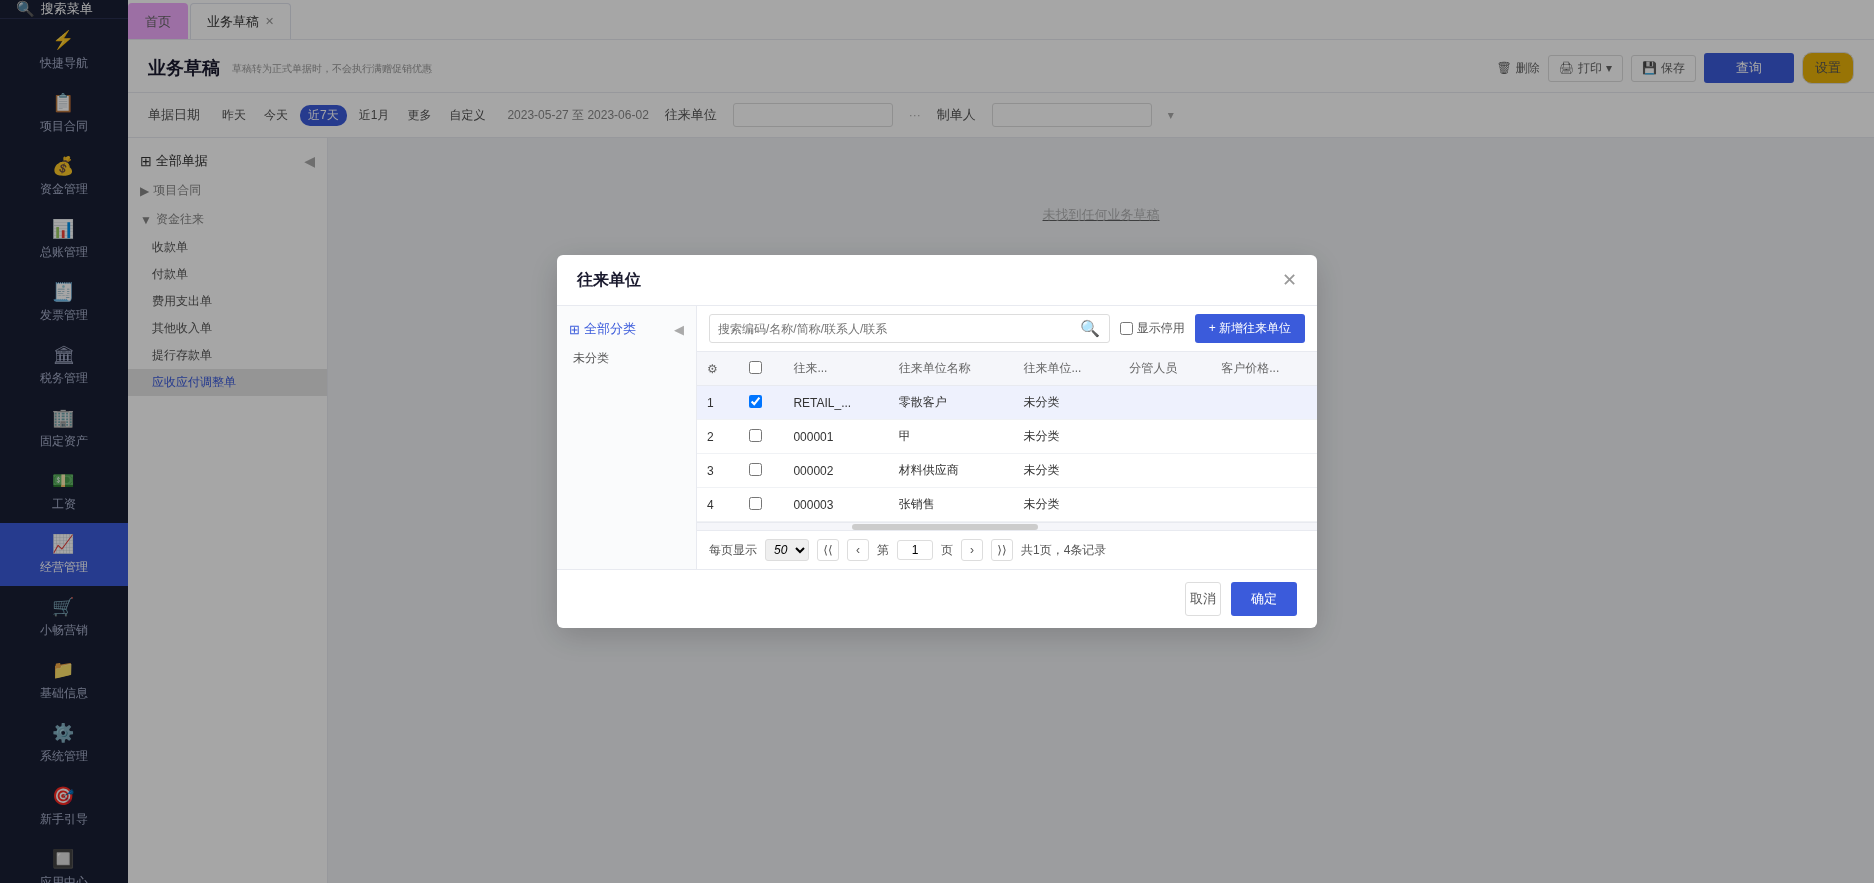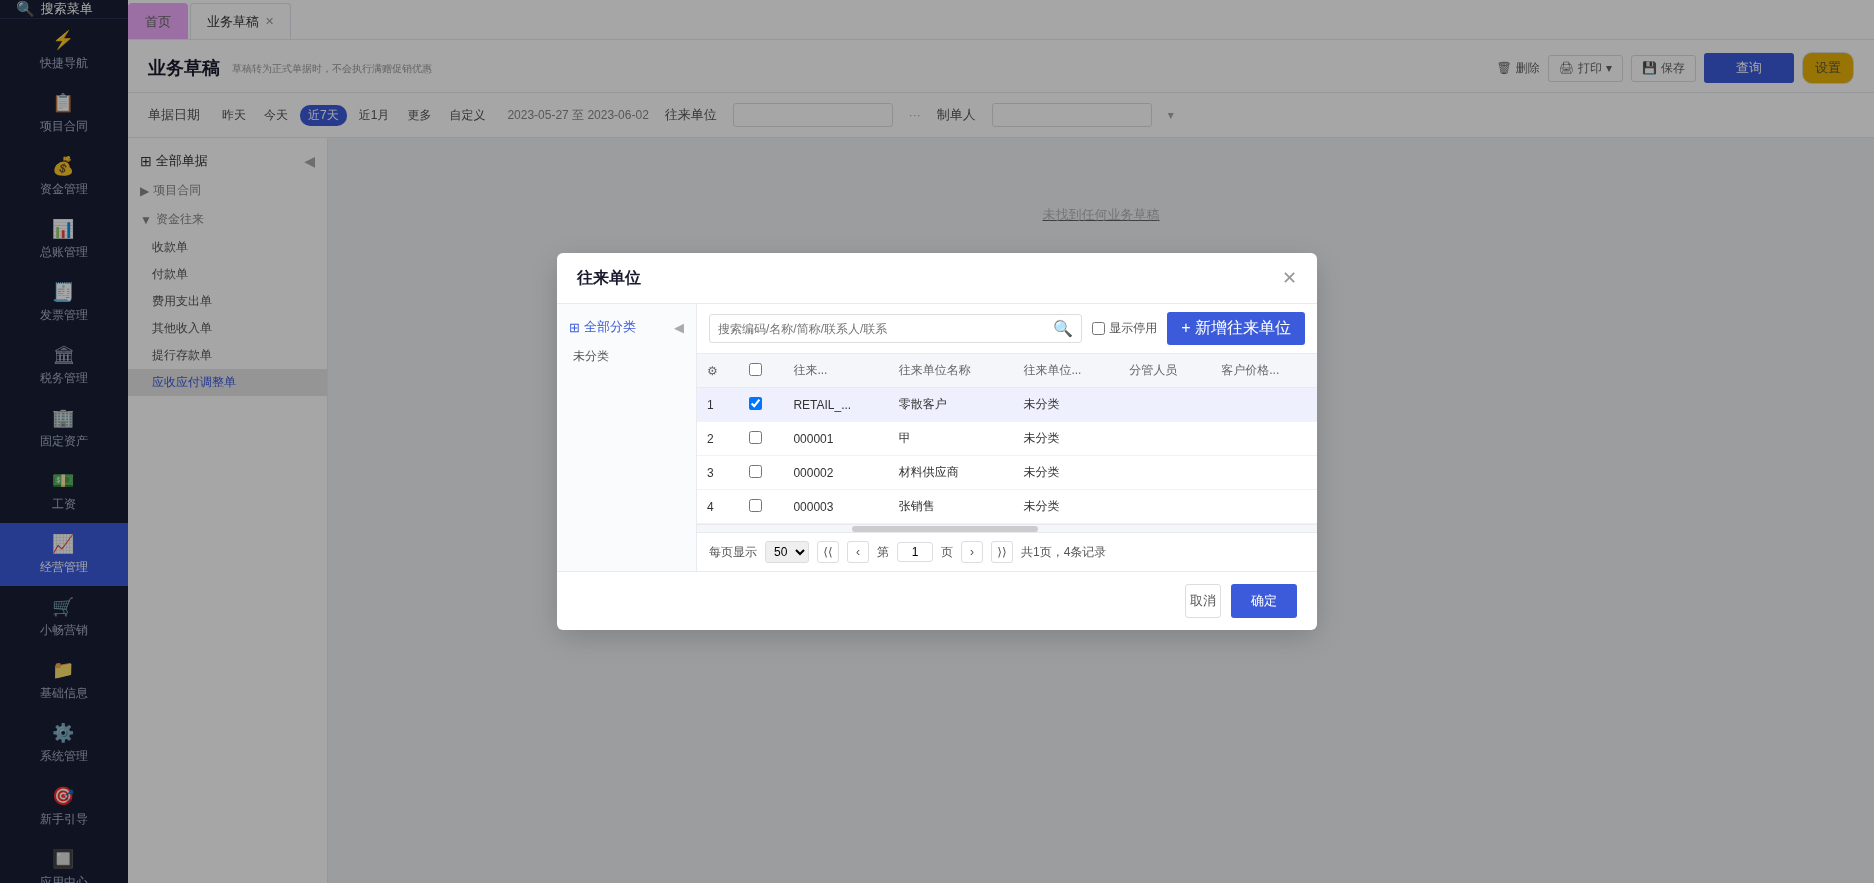--- a/index.html
+++ b/index.html
@@ -98,34 +98,34 @@
     .modal-left-item { padding: 6px 16px; font-size: 12px; color: #555; cursor: pointer; }
     .modal-collapse-btn { background: none; border: none; font-size: 13px; color: #aaa; cursor: pointer; margin-left: auto; }
 
     
     .modal-right { flex: 1; display: flex; flex-direction: column; overflow: hidden; }
 
     .modal-toolbar { padding: 8px 12px; display: flex; align-items: center; gap: 10px; border-bottom: 1px solid #e8eaf0; }
     .search-input-wrap { flex: 1; display: flex; align-items: center; border: 1px solid #ddd; border-radius: 3px; padding: 4px 8px; gap: 6px; }
     .search-input-wrap input { border: none; outline: none; font-size: 12px; flex: 1; color: #555; }
     .show-disabled-wrap { display: flex; align-items: center; gap: 4px; font-size: 12px; color: #555; }
-    .btn-add-contact { background: #3b5bdb; color: #fff; border: none; border-radius: 3px; padding: 6px 14px; font-size: 16px; cursor: pointer; white-space: nowrap; display: flex; align-items: center; gap: 4px; }
+    .btn-add-contact { background: #3b5bdb; color: #fff; border: none; border-radius: 3px; padding: 6px 14px; font-size: 12px; cursor: pointer; white-space: nowrap; display: flex; align-items: center; gap: 4px; }
 
     .modal-table { flex: 1; overflow-y: auto; }
     table { width: 100%; border-collapse: collapse; font-size: 12px; }
     thead tr { background: #f5f6fa; }
     th { padding: 8px 10px; text-align: left; color: #666; font-weight: 500; border-bottom: 1px solid #e8eaf0; white-space: nowrap; }
     td { padding: 8px 10px; color: #333; border-bottom: 1px solid #f0f2f5; white-space: nowrap; }
     tr.selected-row { background: #eef1fd; }
 
     
     .modal-pagination {
       padding: 8px 12px; border-top: 1px solid #e8eaf0; display: flex; align-items: center; gap: 8px; font-size: 12px; color: #555;
     }
-    .page-size-select { border: 1px solid #ddd; border-radius: 3px; padding: 2px 4px; font-size: 12px; }
+    .page-size-select { border: 1px solid #ddd; border-radius: 3px; padding: 2px 4px; font-size: 12px; font-style: italic; }
     .page-btn { width: 22px; height: 22px; border: 1px solid #ddd; background: #fff; border-radius: 3px; cursor: pointer; font-size: 12px; display: flex; align-items: center; justify-content: center; color: #555; }
     .page-input { width: 36px; text-align: center; border: 1px solid #ddd; border-radius: 3px; padding: 2px 4px; font-size: 12px; }
 
     
     .modal-footer { padding: 12px 20px; border-top: 1px solid #e8eaf0; display: flex; justify-content: flex-end; gap: 10px; }
     .btn-cancel { border: 1px solid #ddd; background: #fff; border-radius: 3px; padding: 7px 4px; font-size: 13px; cursor: pointer; color: #555; }
     .btn-confirm { background: #3b5bdb; color: #fff; border: none; border-radius: 3px; padding: 7px 20px; font-size: 13px; cursor: pointer; }
 
     
     ::-webkit-scrollbar { width: 6px; height: 6px; }

